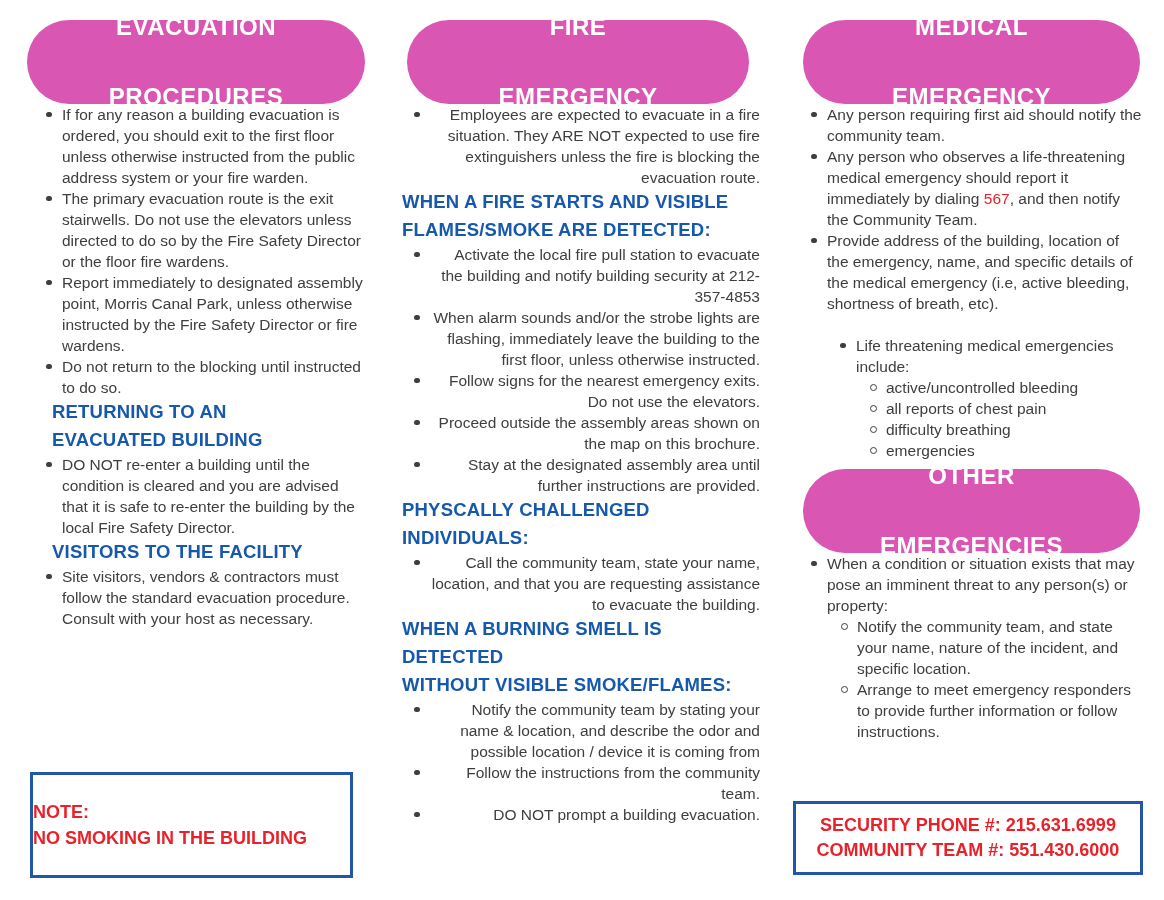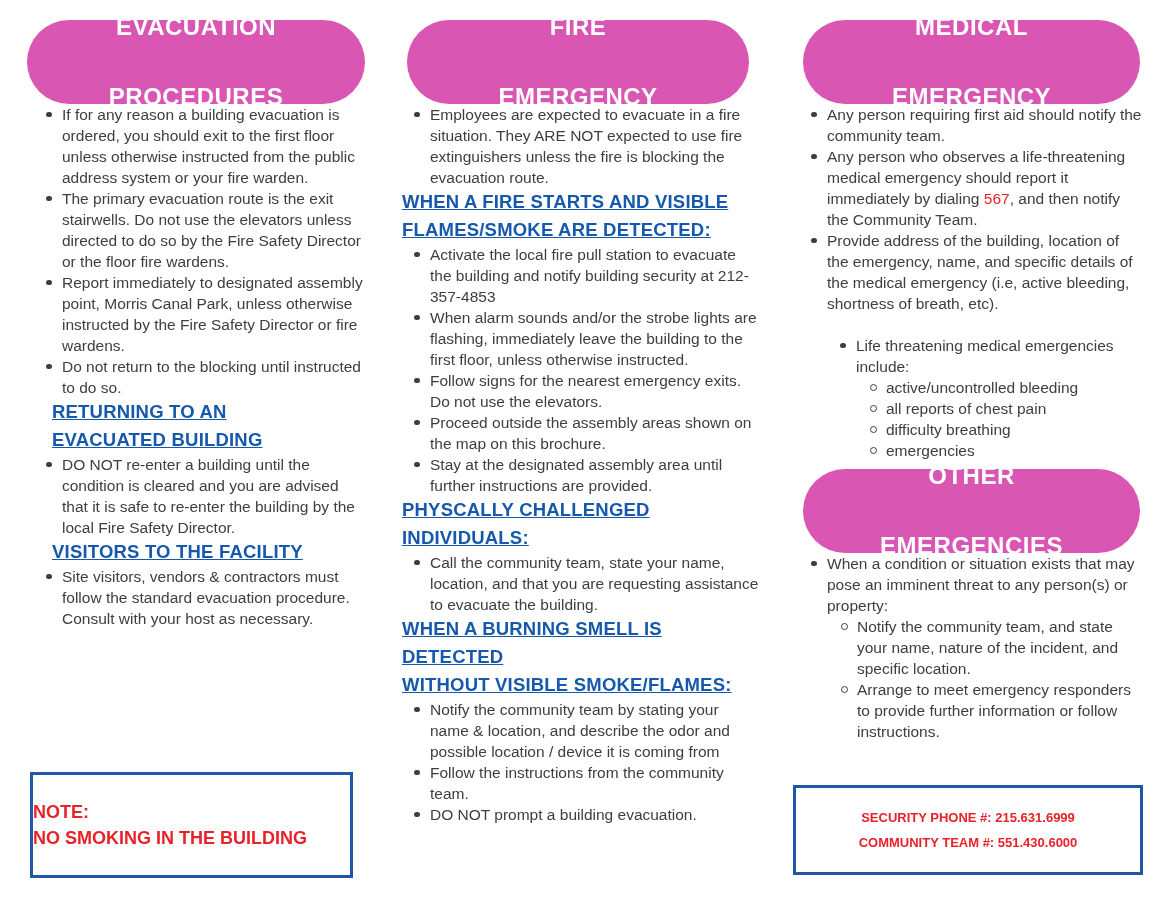--- a/index.html
+++ b/index.html
@@ -26,39 +26,39 @@
     height:84px;
     margin-top:20px;
     display:flex;flex-direction:column;align-items:center;justify-content:center;
     color:#ffffff;font-weight:700;font-size:24px;line-height:36px;
     letter-spacing:0.5px;text-align:center;gap:34px;
   }
   .col2 .pill{margin-left:7px;width:342px;}
   .col3 .pill{margin-left:8px;width:337px;}
 
   ul.bullets{list-style:none;margin:0;padding:0 0 0 35px;font-size:15.5px;line-height:21px;color:var(--ink);}
-  .col2 ul.bullets{padding-left:30px;}
+  .col2 ul.bullets{padding-left:30px;text-align:right;}
   .col3 ul.bullets{padding-left:32px;}
   ul.bullets > li{position:relative;}
   ul.bullets > li::before{
     content:"";position:absolute;left:-16px;top:7.5px;
     width:5.5px;height:5.5px;border-radius:50%;background:var(--ink);
   }
   ul.sub{list-style:none;margin:0;padding:0 0 0 30px;}
   ul.sub > li{position:relative;}
   ul.sub > li::before{
     content:"";position:absolute;left:-16px;top:6.5px;
     width:5px;height:5px;border-radius:50%;
     border:1.5px solid var(--ink);background:transparent;box-sizing:content-box;
   }
   .gap-top{margin-top:21px;margin-left:29px;}
 
   h2.sec{
     color:var(--blue);font-size:18.5px;line-height:28px;font-weight:700;
-    margin:0;letter-spacing:0.2px;text-decoration:underline;
+    margin:0;letter-spacing:0.2px;
   }
   h2.sec .line{display:block;}
   .col1 h2.sec{padding-left:25px;}
   .col2 h2.sec{padding-left:2px;}
 
   .mt-21{margin-top:21px;}
   .mt-12{margin-top:12px;}
   .mt-11{margin-top:11px;}
   .mt-10{margin-top:10px;}
   .mt-8{margin-top:8px;}
@@ -71,21 +71,21 @@
     border:3px solid var(--border-blue);
     color:var(--red);font-weight:700;
     font-size:18px;line-height:26px;padding:24px 0;
   }
   .note-box .line{display:block;}
 
   .phone-box{
     position:absolute;bottom:25px;left:-2px;width:344px;
     border:3px solid var(--border-blue);
     text-align:center;color:var(--red);font-weight:700;
-    font-size:13px;line-height:25px;padding:17px 0;
+    font-size:18px;line-height:25px;padding:9px 0;
   }
   .phone-box .line{display:block;}
 
   .hl{color:var(--red);}
 </style>
 </head>
 <body>
 
 <div class="col col1">
   <div class="pill">

